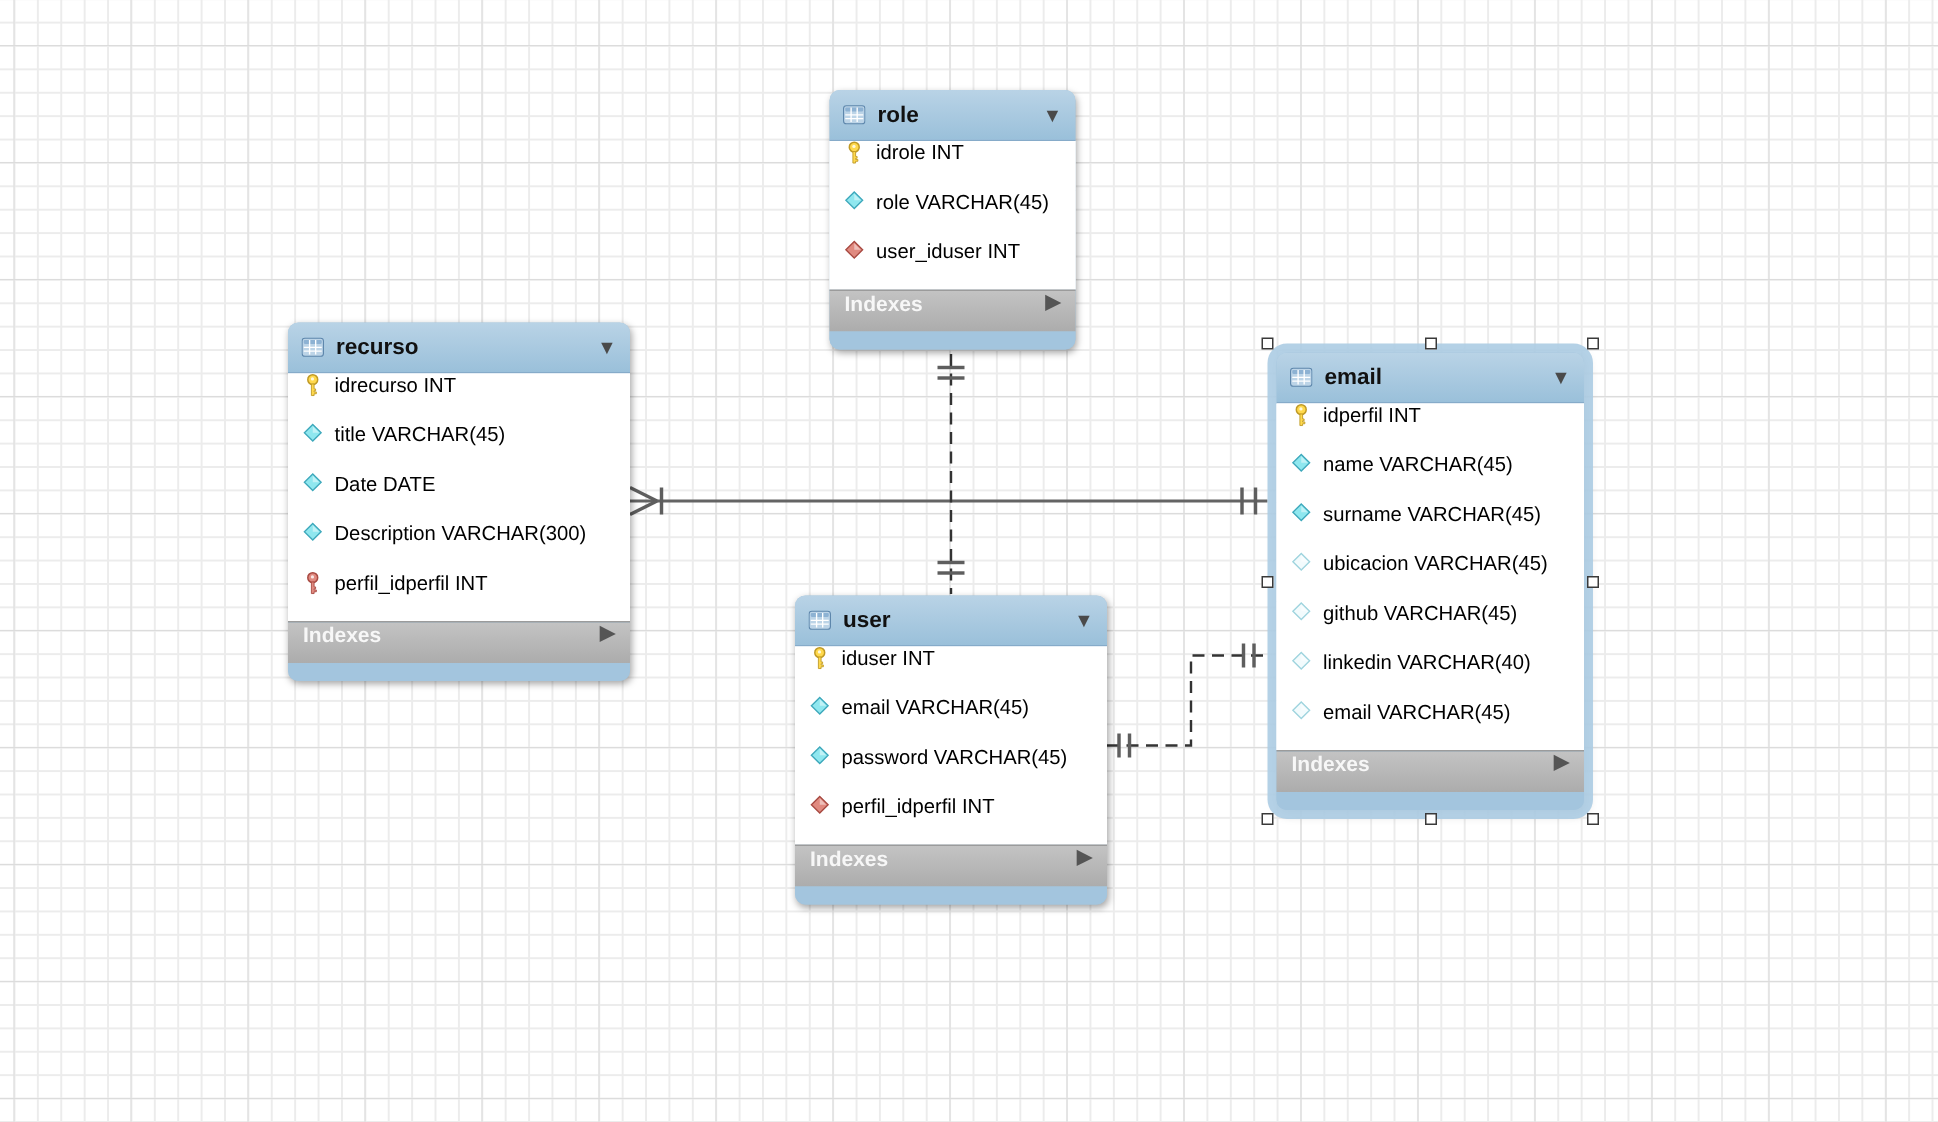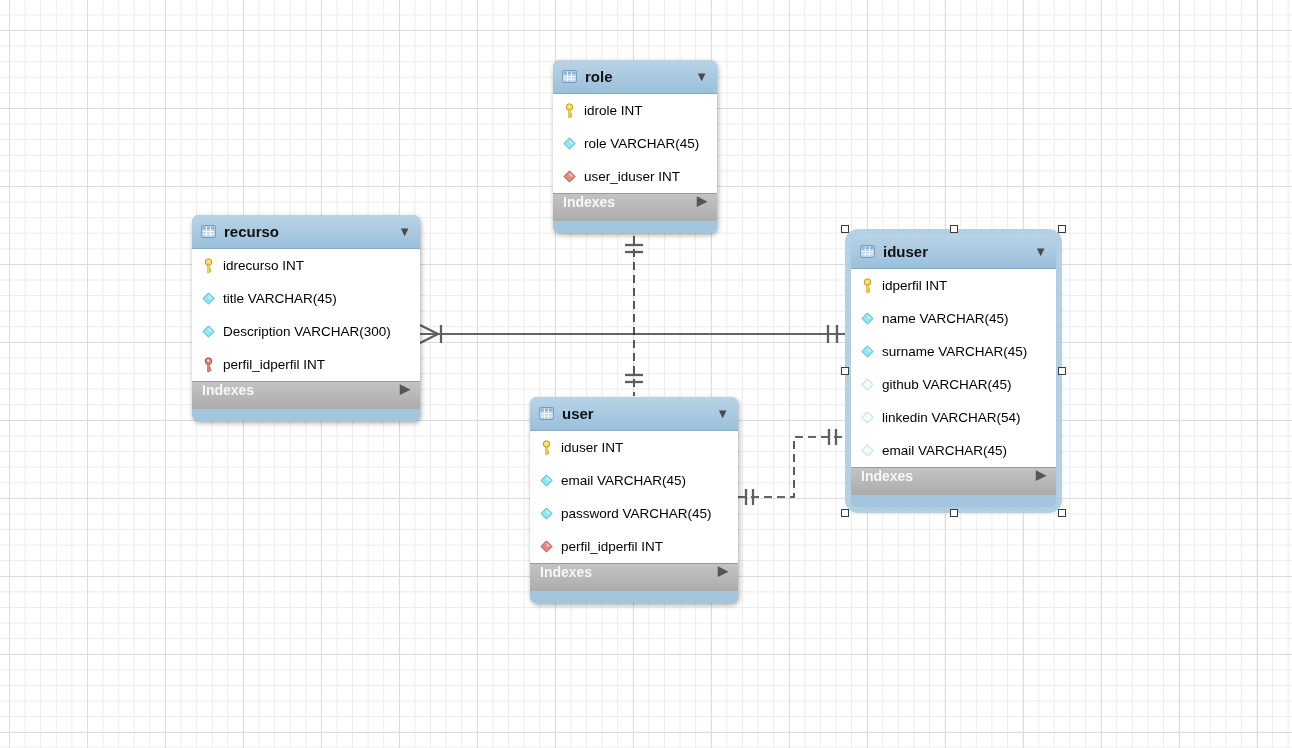--- a/index.html
+++ b/index.html
@@ -27,21 +27,21 @@
     box-shadow:0 0 0 6px rgba(174,205,228,.92),1px 2px 7px rgba(0,0,0,.35);
   }
   .thead{
     display:flex;align-items:center;gap:8px;height:34px;padding:0 9px;
     background:linear-gradient(#b9d3e6,#9ac0da);
     border-radius:7px 7px 0 0;border-bottom:1px solid #86abc9;
   }
   .ttitle{font-weight:bold;font-size:15px;color:#111;text-align:right;}
   .collapse{margin-left:auto;color:#4a4a4a;font-size:13px;line-height:1;}
   .tbody{background:#ffffff;}
-  .row{display:flex;align-items:center;gap:7px;height:33px;padding:0 9px;font-size:13.5px;color:#000;background:#fff;}
+  .row{display:flex;align-items:flex-start;gap:7px;height:33px;padding:0 9px;font-size:13.5px;color:#000;background:#fff;}
   .icon{display:inline-flex;width:15px;justify-content:center;align-items:center;flex:0 0 15px;}
   .clabel{white-space:nowrap;}
   .indexes{
     display:flex;height:28px;padding:0 10px;
     background:linear-gradient(#c3c3c3,#acacac);border-top:1px solid #9b9b9b;
     color:#f7f7f7;font-weight:bold;font-size:14px;
   }
   .ixarrow{margin-left:auto;color:#555;font-size:13px;line-height:1;}
   .tfoot{height:12px;background:#a3c5de;border-radius:0 0 7px 7px;}
 
@@ -169,20 +169,29 @@
             </span>
             <span class="clabel">title VARCHAR(45)</span>
           </div>
           <div class="row">
             <span class="icon">
               <svg width="13" height="13" viewBox="0 0 14 14">
     <path d="M7 1 L13 7 L7 13 L1 7 Z" fill="#8fe7ef" stroke="#3fa9bc"></path>
     <path d="M7 2.4 L11.6 7 L7 7 Z" fill="rgba(255,255,255,.45)"></path>
               </svg>
             </span>
+            <span class="clabel">Date DATE</span>
+          </div>
+          <div class="row">
+            <span class="icon">
+              <svg width="13" height="13" viewBox="0 0 14 14">
+    <path d="M7 1 L13 7 L7 13 L1 7 Z" fill="#8fe7ef" stroke="#3fa9bc"></path>
+    <path d="M7 2.4 L11.6 7 L7 7 Z" fill="rgba(255,255,255,.45)"></path>
+              </svg>
+            </span>
             <span class="clabel">Description VARCHAR(300)</span>
           </div>
           <div class="row">
             <span class="icon">
               <svg width="11" height="16" viewBox="0 0 11 16">
     <circle cx="5.5" cy="4.1" r="3.3" fill="#e08a80" stroke="#a84a42"></circle>
     <circle cx="5.3" cy="3.6" r="1.1" fill="rgba(255,255,255,.8)"></circle>
     <path d="M4.6 7 L4.6 14.7 L6.4 14.7 L6.4 13.5 L7.9 13.5 L7.9 12.3 L6.4 12.3 L6.4 11.5 L7.4 11.5 L7.4 10.3 L6.4 10.3 L6.4 7 Z" fill="#e08a80" stroke="#a84a42" stroke-width="0.6"></path>
               </svg>
             </span>
@@ -264,21 +273,21 @@
       <rect x="0.5" y="0.5" width="19" height="16" rx="2.5" fill="#bcd4e7" stroke="#5e87ac"></rect>
       <rect x="2" y="2" width="16" height="3.6" rx="1" fill="#8db2d3"></rect>
       <g stroke="#ffffff" stroke-width="1.2">
         <line x1="7.2" y1="2" x2="7.2" y2="15"></line>
                 <line x1="12.6" y1="2" x2="12.6" y2="15"></line>
         <line x1="2" y1="8.6" x2="18" y2="8.6"></line>
                 <line x1="2" y1="12" x2="18" y2="12"></line>
       </g>
             </svg>
           </span>
-      <span class="ttitle">iduser</span>
+      <span class="ttitle">email</span>
       <span class="collapse">▼</span>
     </div>
     <div class="tbody">
           <div class="row">
             <span class="icon">
               <svg width="11" height="16" viewBox="0 0 11 16">
     <circle cx="5.5" cy="4.1" r="3.3" fill="#ffd94d" stroke="#c09a26"></circle>
     <circle cx="5.3" cy="3.6" r="1.1" fill="rgba(255,255,255,.8)"></circle>
     <path d="M4.6 7 L4.6 14.7 L6.4 14.7 L6.4 13.5 L7.9 13.5 L7.9 12.3 L6.4 12.3 L6.4 11.5 L7.4 11.5 L7.4 10.3 L6.4 10.3 L6.4 7 Z" fill="#ffd94d" stroke="#c09a26" stroke-width="0.6"></path>
               </svg>
@@ -303,30 +312,39 @@
             </span>
             <span class="clabel">surname VARCHAR(45)</span>
           </div>
           <div class="row">
             <span class="icon">
               <svg width="13" height="13" viewBox="0 0 14 14">
     <path d="M7 1 L13 7 L7 13 L1 7 Z" fill="#f2fbfd" stroke="#9fd4de"></path>
     <path d="M7 2.4 L11.6 7 L7 7 Z" fill="rgba(255,255,255,.45)"></path>
               </svg>
             </span>
+            <span class="clabel">ubicacion VARCHAR(45)</span>
+          </div>
+          <div class="row">
+            <span class="icon">
+              <svg width="13" height="13" viewBox="0 0 14 14">
+    <path d="M7 1 L13 7 L7 13 L1 7 Z" fill="#f2fbfd" stroke="#9fd4de"></path>
+    <path d="M7 2.4 L11.6 7 L7 7 Z" fill="rgba(255,255,255,.45)"></path>
+              </svg>
+            </span>
             <span class="clabel">github VARCHAR(45)</span>
           </div>
           <div class="row">
             <span class="icon">
               <svg width="13" height="13" viewBox="0 0 14 14">
     <path d="M7 1 L13 7 L7 13 L1 7 Z" fill="#f2fbfd" stroke="#9fd4de"></path>
     <path d="M7 2.4 L11.6 7 L7 7 Z" fill="rgba(255,255,255,.45)"></path>
               </svg>
             </span>
-            <span class="clabel">linkedin VARCHAR(54)</span>
+            <span class="clabel">linkedin VARCHAR(40)</span>
           </div>
           <div class="row">
             <span class="icon">
               <svg width="13" height="13" viewBox="0 0 14 14">
     <path d="M7 1 L13 7 L7 13 L1 7 Z" fill="#f2fbfd" stroke="#9fd4de"></path>
     <path d="M7 2.4 L11.6 7 L7 7 Z" fill="rgba(255,255,255,.45)"></path>
               </svg>
             </span>
             <span class="clabel">email VARCHAR(45)</span>
           </div>

